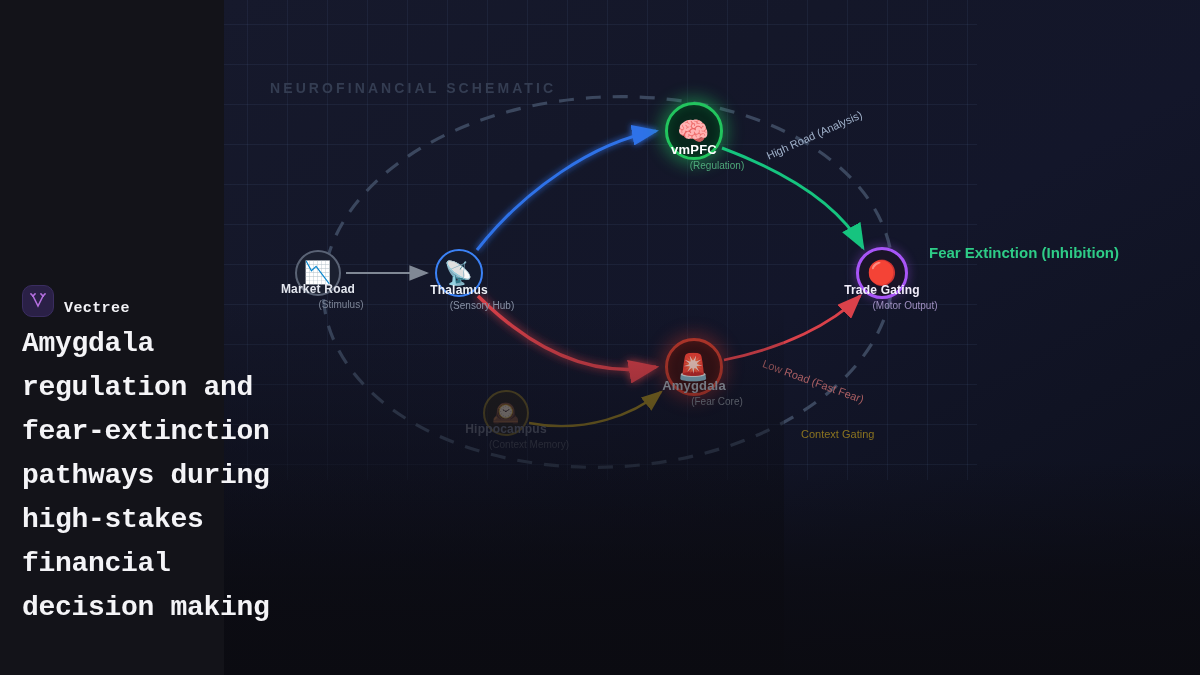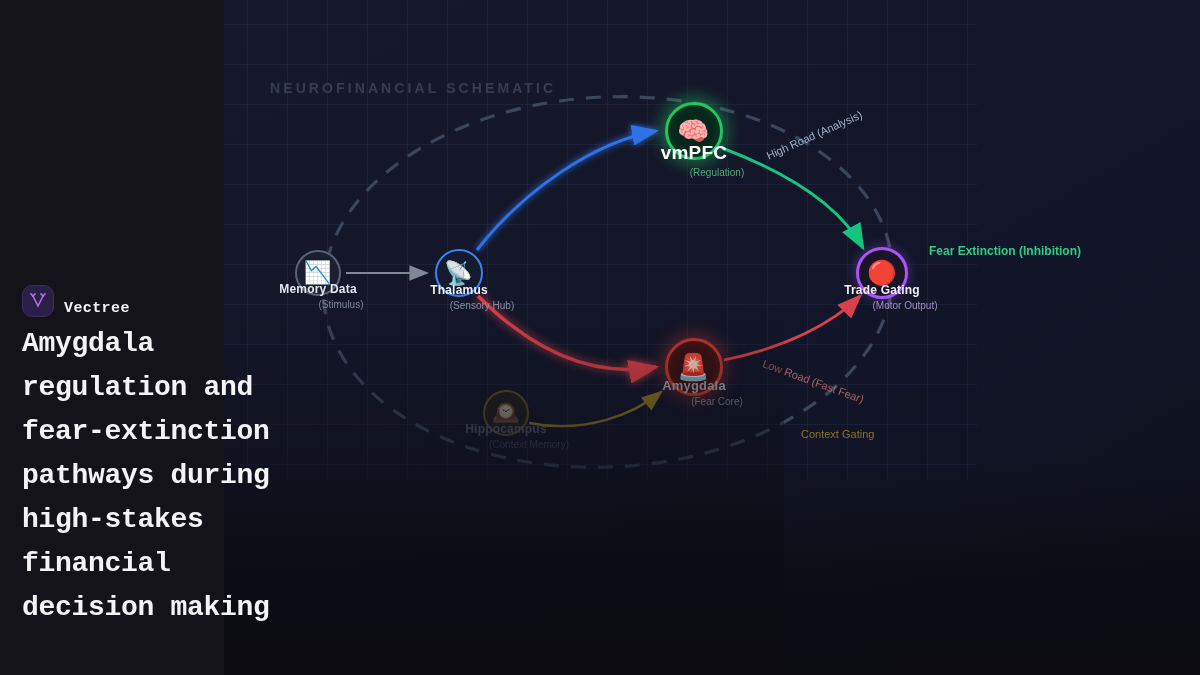--- a/index.html
+++ b/index.html
@@ -84,21 +84,21 @@
   #node-thalamus .nm { color:#eef1f7; }
   #node-thalamus .sub { color:#8a93a7; }
 
   
   #node-vmpfc .disc {
     width:58px; height:58px; background:#07271c; border:3px solid #22c55e;
     box-shadow:0 0 16px 5px rgba(34,197,94,0.45), inset 0 0 10px rgba(34,197,94,0.18);
     font-size:26px;
   }
   #node-vmpfc .labels { top:40px; }
-  #node-vmpfc .nm { color:#ffffff; font-size:19px; }
+  #node-vmpfc .nm { color:#ffffff; font-size:13px; }
   #node-vmpfc .sub { color:#4ea97a; }
 
   
   #node-amygdala .disc {
     width:58px; height:58px; background:#3a1214; border:3px solid #c0392b;
     box-shadow:0 0 16px 5px rgba(220,60,50,0.35), inset 0 0 10px rgba(220,60,50,0.2);
     font-size:26px;
   }
   #node-amygdala .labels { top:40px; }
   #node-amygdala .nm { color:#9da3ad; font-size:13px; }
@@ -125,21 +125,21 @@
   .edge-label { position:absolute; white-space:nowrap; font-size:11px; font-weight:400; }
   #lbl-high {
     left:543px; top:150px; color:#9fb0c9; transform:rotate(-24deg);
     transform-origin:left center;
   }
   #lbl-low {
     left:539px; top:357px; color:#ab5f63; transform:rotate(20deg);
     transform-origin:left center;
   }
   #lbl-fear {
-    left:705px; top:244px; color:#2ecc87; font-weight:700; font-size:12px;
+    left:705px; top:244px; color:#2ecc87; font-weight:700; font-size:15px;
   }
   #lbl-context {
     left:577px; top:428px; color:#8a7320; font-size:11px;
   }
 
   
   #left-panel {
     position:absolute; left:0; top:0; width:224px; height:675px;
     background:#131319;
     padding:0 0 0 22px;
@@ -227,21 +227,21 @@
     </svg>
 
     <div class="edge-label" id="lbl-high">High Road (Analysis)</div>
     <div class="edge-label" id="lbl-low">Low Road (Fast Fear)</div>
     <div class="edge-label" id="lbl-fear">Fear Extinction (Inhibition)</div>
     <div class="edge-label" id="lbl-context">Context Gating</div>
 
     <div class="node" id="node-market" style="left:94px; top:273px;">
       <div class="disc">📉</div>
       <div class="labels">
-        <div class="nm">Memory Data</div>
+        <div class="nm">Market Road</div>
         <div class="sub">(Stimulus)</div>
       </div>
     </div>
 
     <div class="node" id="node-thalamus" style="left:235px; top:273px;">
       <div class="disc">📡</div>
       <div class="labels">
         <div class="nm">Thalamus</div>
         <div class="sub">(Sensory Hub)</div>
       </div>

